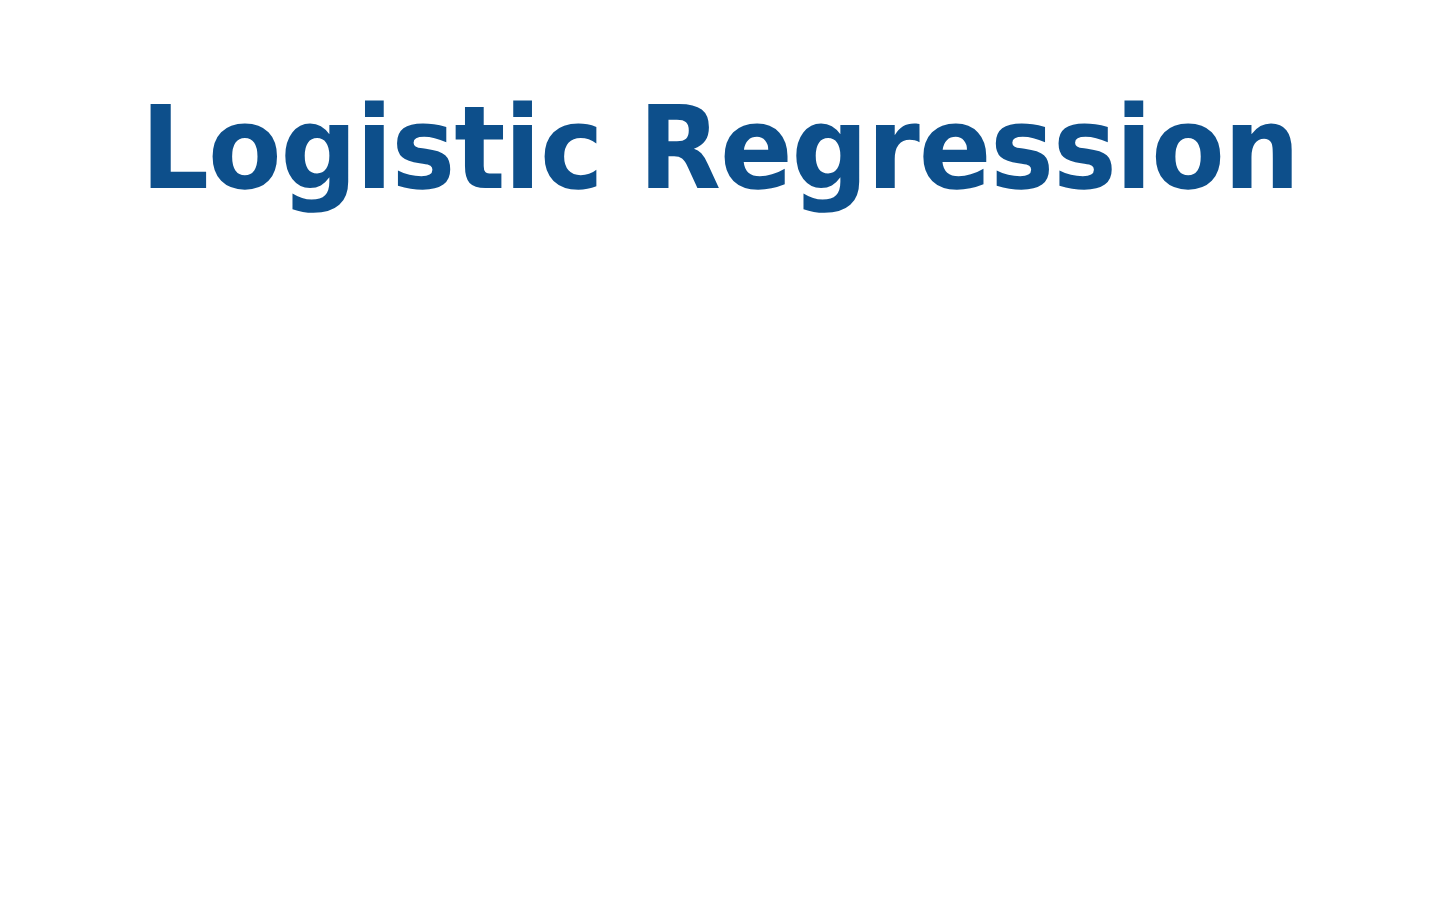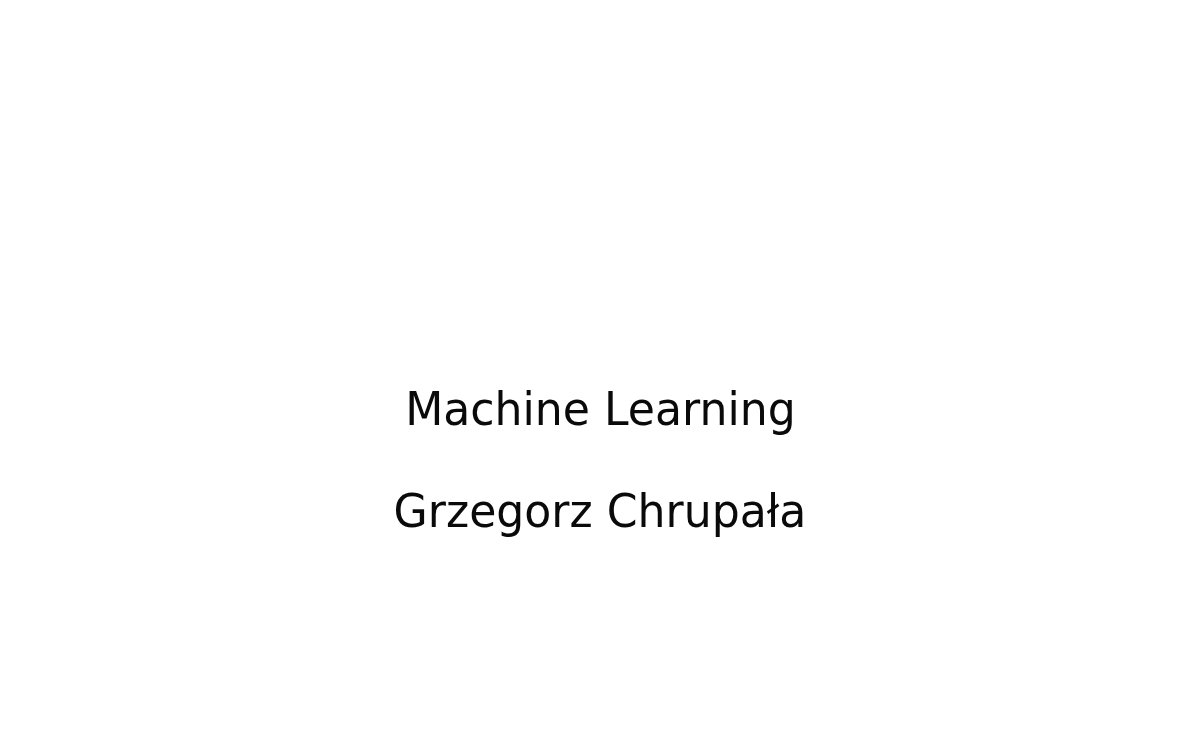--- a/index.html
+++ b/index.html
@@ -75,19 +75,18 @@
     padding: 0;
     transform: scaleX(0.96);
     transform-origin: center center;
   }
 </style>
 </head>
 <body>
 
 <div class="slide" style="--slide-bg: #ffffff;">
 
+  <div class="title-block">
+    <h1 class="slide-title" style="color: rgb(13, 79, 139);">Logistic Regression</h1>
+  </div>
 
-  <div class="subtitle-block">
-    <div class="subtitle-line" style="color: rgb(10, 10, 10);">Machine Learning</div>
-    <div class="subtitle-line" style="color: rgb(10, 10, 10);">Grzegorz Chrupała</div>
-  </div>
 
 </div>
 
 </body></html>

